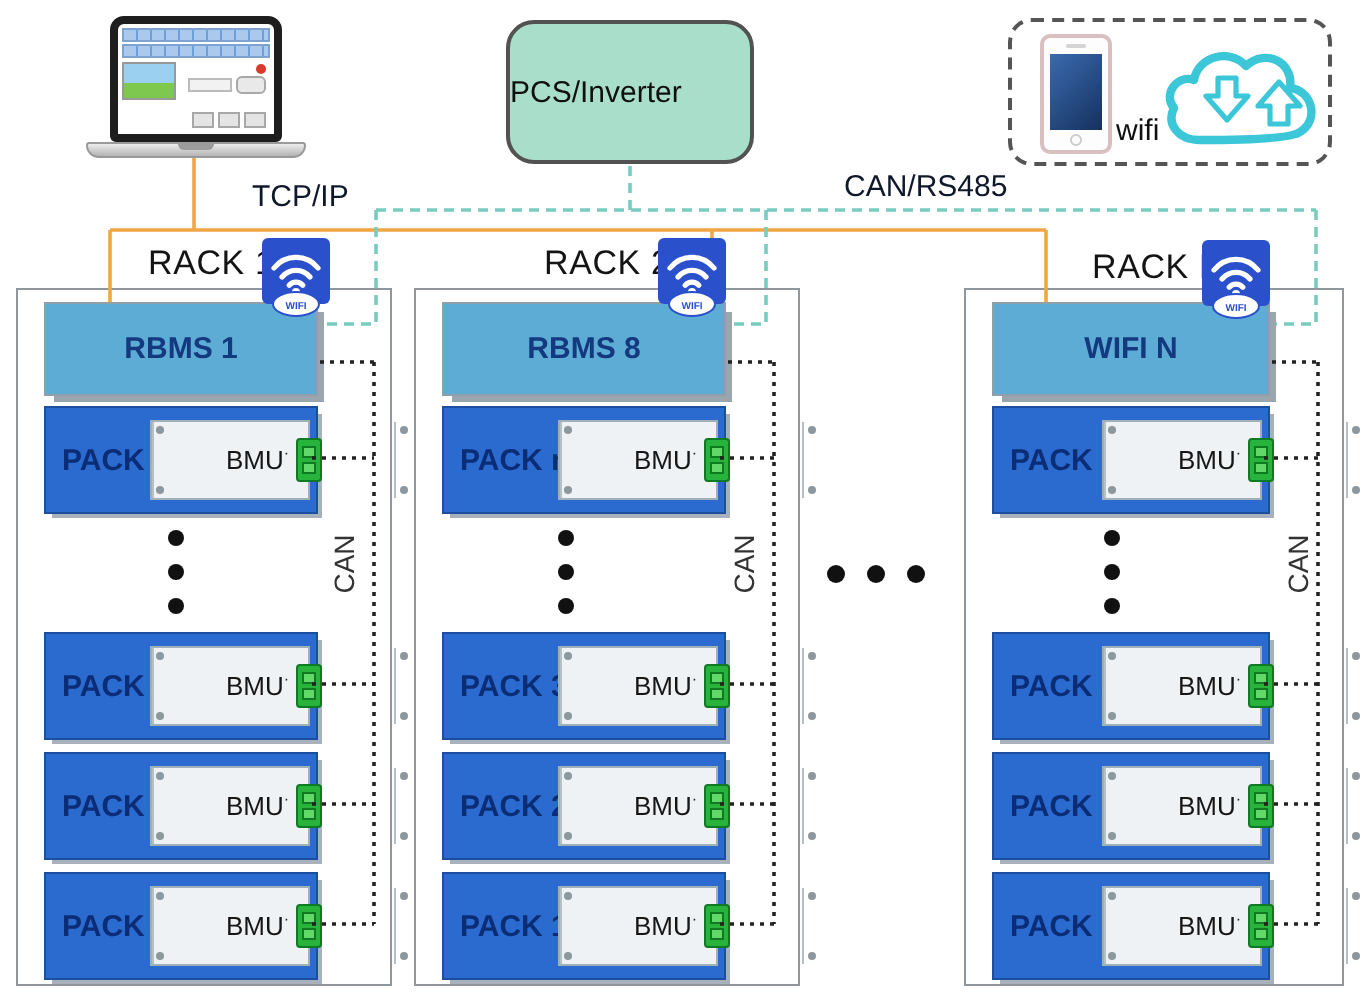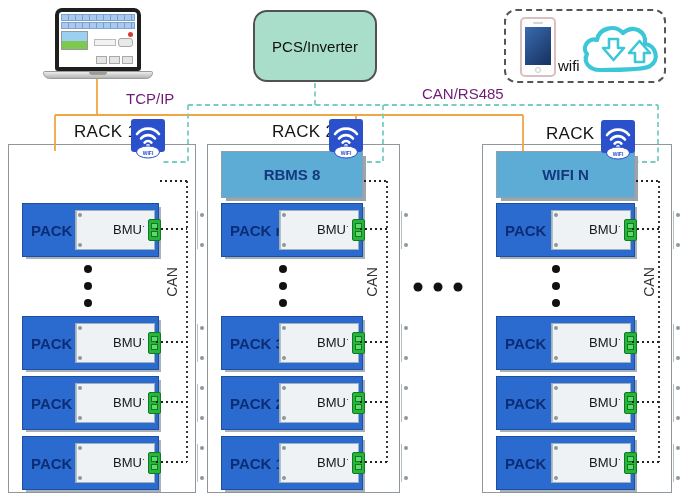--- a/index.html
+++ b/index.html
@@ -1,20 +1,20 @@
 <!DOCTYPE html>
 <html><head>
 <meta charset="utf-8">
 <style>
   html,body{margin:0;padding:0;background:#fff;}
   #stage{position:relative;width:680px;height:499px;background:#ffffff;overflow:hidden;
          font-family:"Liberation Sans", sans-serif;color:#111;}
   .abs{position:absolute;}
   
-  .toplabel{position:absolute;font-size:15px;color:#701a75;}
+  .toplabel{position:absolute;font-size:15px;color:#0f172a;}
   .racklabel{position:absolute;font-size:17px;color:#141414;letter-spacing:.3px;}
   
   .rack{position:absolute;top:144px;height:349px;background:#fff;border:1.6px solid #8f979c;box-sizing:border-box;}
   .rbms{position:absolute;left:13px;top:6px;height:45px;right:36px;background:#5cacd6;
         border:1px solid #8fa0aa;box-shadow:4px 4px 0 -1px #9aa5ad;
         display:flex;align-items:center;justify-content:center;
         font-size:15px;font-weight:700;color:#14397e;}
   .pack{position:absolute;left:13px;right:36px;height:54px;background:#2b6bd0;
         border:1px solid #1d4fa0;box-shadow:3px 3px 0 -1px #a8b1b9;
         display:flex;align-items:center;box-sizing:border-box;}
@@ -32,21 +32,21 @@
   .bmu-text{font-size:13px;color:#161616;font-weight:500;}
   .bmu-mark{font-size:8px;}
   .bmu-green{width:11px;height:20px;background:#27b33c;border:1px solid #0e7a22;border-radius:2px;
              display:flex;flex-direction:column;justify-content:space-evenly;align-items:center;}
   .bmu-green i{display:block;width:7px;height:6px;background:#63d86a;border:1px solid #0e7a22;box-sizing:border-box;}
   
   .canlabel{position:absolute;width:44px;height:20px;display:flex;align-items:center;justify-content:center;
             font-size:14px;color:#333;transform:rotate(-90deg);}
   
   .pcs{position:absolute;left:253px;top:10px;width:124px;height:72px;background:#a9decb;
-       border:2px solid #525252;border-radius:14px;display:flex;align-items:center;justify-content:center;
+       border:2px solid #525252;border-radius:14px;display:flex;align-items:center;
        font-size:15px;color:#101010;box-sizing:border-box;}
   
   .cloudbox{position:absolute;left:504px;top:9px;width:162px;height:74px;border:2px dashed #555;
             border-radius:12px;box-sizing:border-box;}
   .phone{position:absolute;left:14px;top:6px;width:36px;height:60px;background:#fdfdfd;
          border:2px solid #d9bfbf;border-radius:5px;box-sizing:border-box;}
   .phone .scr{position:absolute;left:3px;right:3px;top:8px;bottom:10px;
               background:linear-gradient(135deg,#3a6ab0,#15315e);}
   .phone .spk{position:absolute;left:50%;top:3px;width:10px;height:2px;margin-left:-5px;background:#d5d5d5;border-radius:1px;}
   .phone .home{position:absolute;left:50%;bottom:2px;width:6px;height:6px;margin-left:-3px;border:1px solid #ccc;border-radius:50%;box-sizing:border-box;}
@@ -71,20 +71,23 @@
   
   .badge{position:absolute;width:34px;height:41px;}
   .wires{position:absolute;left:0;top:0;pointer-events:none;}
 </style>
 </head>
 <body>
 
 <div id="stage">
 
   <div class="rack" style="left:8px;width:188px;">
+    <div class="rbms">
+      <span>RBMS 1</span>
+    </div>
     <div class="pack p-n">
       <span class="pack-label">PACK n</span>
       <div class="bmu">
         <div class="bmu-strip left">
             <i class="screw t"></i>
             <i class="screw b"></i>
           </div>
         <div class="bmu-core">
           <span class="bmu-text"><span>BMU</span><sup class="bmu-mark">·</sup></span>
           <span class="bmu-green">

